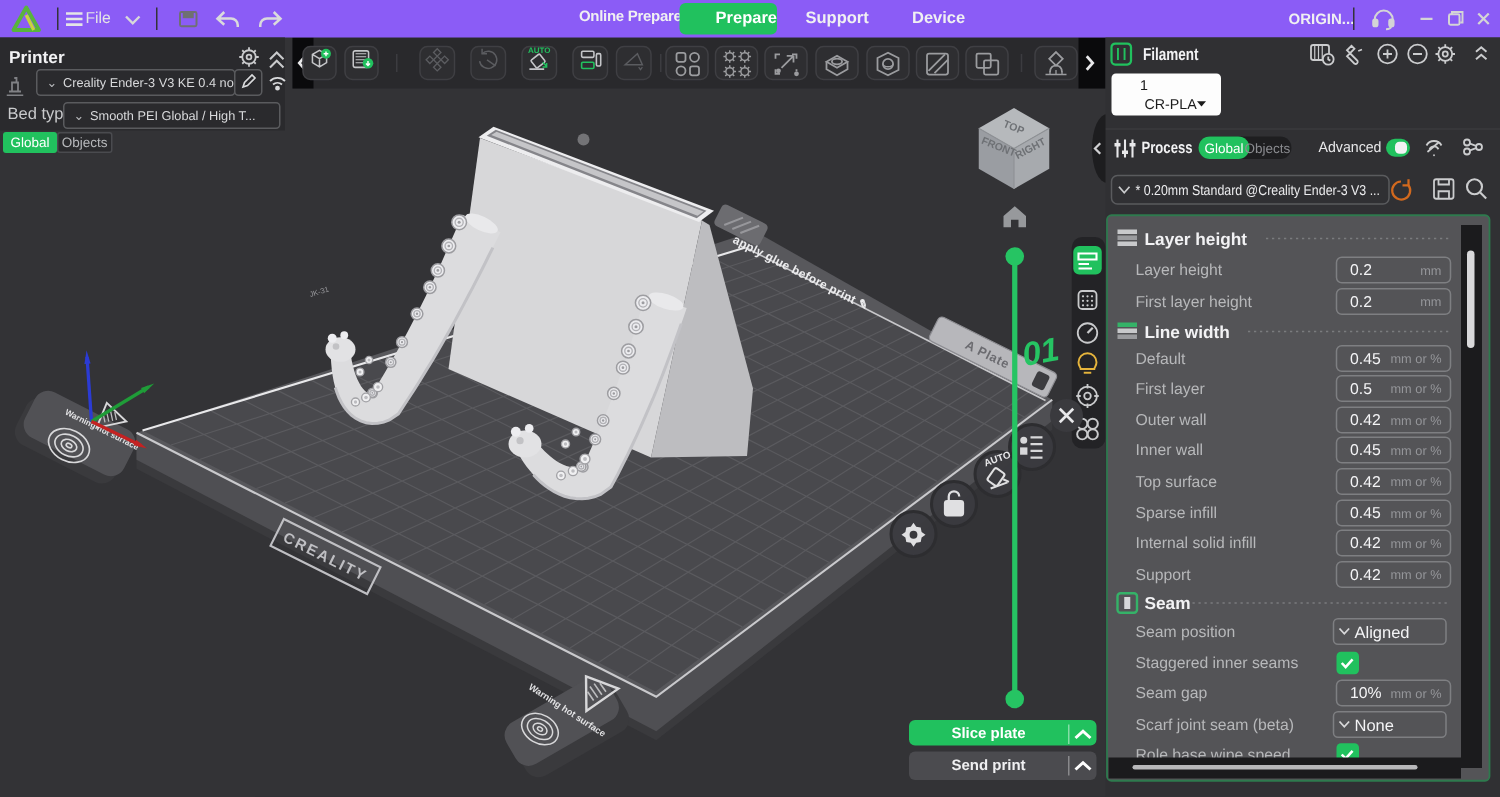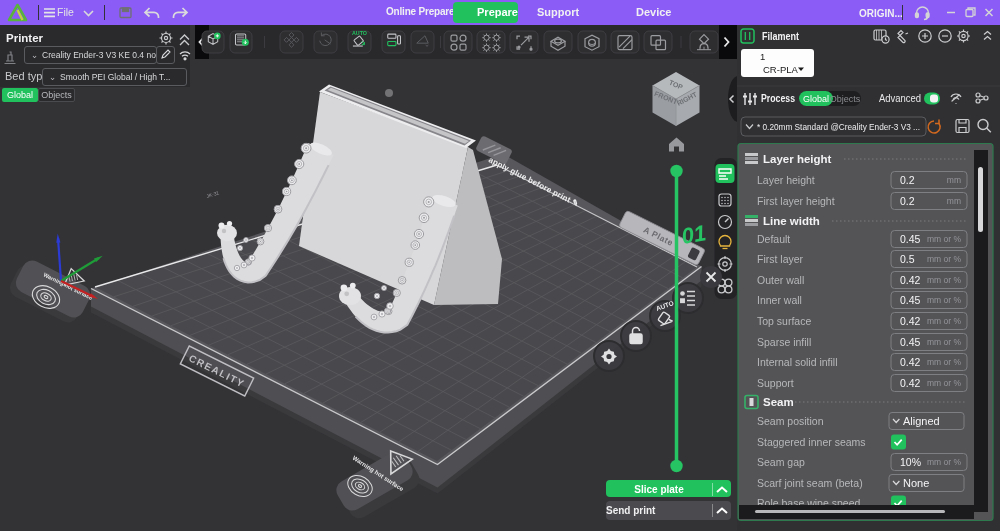--- a/index.html
+++ b/index.html
@@ -452,21 +452,21 @@
     <g stroke="#d4d4d6" fill="none" stroke-width="1.3">
         <rect x="966" y="9.5" width="7" height="7" rx="1"></rect>
         <path d="M968 9.5V8h7v7h-1.5"></path>
       </g>
     <path d="M985.5 9l7 7M992.5 9l-7 7" stroke="#d4d4d6" stroke-width="1.5"></path>
   </svg>
   <span class="tx" style="left:57px;font-weight:normal;font-size:10.5px;color:#e4e4e6">File</span>
   <span class="tx" style="left:386px;font-size:10px;letter-spacing:-0.2px">Online Prepare</span>
   <div id="prepare">Prepare</div>
   <span class="tx" style="left:537px">Support</span>
-  <span class="tx" style="left:636px">Device</span>
+  <span class="tx" style="left:608px">Device</span>
   <span class="tx" style="left:859px;font-size:10px;top:8px">ORIGIN...</span>
   <div class="vdiv" style="left:38px"></div>
   <div class="vdiv" style="left:104px"></div>
   <div class="vdiv" style="left:902px"></div>
 </div>
 
 <div id="lpanel"></div>
 <svg class="abs" style="left:0;top:25px" width="200" height="80" viewBox="0 25 200 80" font-family="&quot;Liberation Sans&quot;, sans-serif">
 <g transform="translate(0,25)">
   <text x="6" y="17" font-size="11.5" font-weight="bold" fill="#f2f2f4">Printer</text>
@@ -660,18 +660,18 @@
 </svg>
 
 <div class="abs" style="left:606px;top:480px;width:125px;height:17px;background:#21c15e;border-radius:4px;color:#fff;font-weight:bold;font-size:10px;">
   <span style="position:absolute;left:0;width:106px;text-align:center;line-height:19px;">Slice plate</span>
   <span style="position:absolute;left:106px;top:3px;height:13px;border-left:1px solid rgba(255,255,255,.45)"></span>
   <svg style="position:absolute;left:109px;top:5px" width="14" height="10" viewBox="0 0 14 10">
       <path d="M2 7l5-4.5L12 7" stroke="#fff" stroke-width="2" fill="none"></path>
     </svg>
 </div>
 <div class="abs" style="left:606px;top:501px;width:125px;height:19px;background:#4b4b4f;border-radius:4px;color:#f0f0f2;font-weight:bold;font-size:10px;">
-  <span style="position:absolute;left:0;width:106px;text-align:left;line-height:19px;">Send print</span>
+  <span style="position:absolute;left:0;width:106px;text-align:center;line-height:19px;">Send print</span>
   <span style="position:absolute;left:106px;top:3px;height:13px;border-left:1px solid rgba(255,255,255,.35)"></span>
   <svg style="position:absolute;left:109px;top:5px" width="14" height="10" viewBox="0 0 14 10">
       <path d="M2 7l5-4.5L12 7" stroke="#fff" stroke-width="2" fill="none"></path>
     </svg>
 </div>
 
 </body></html>

